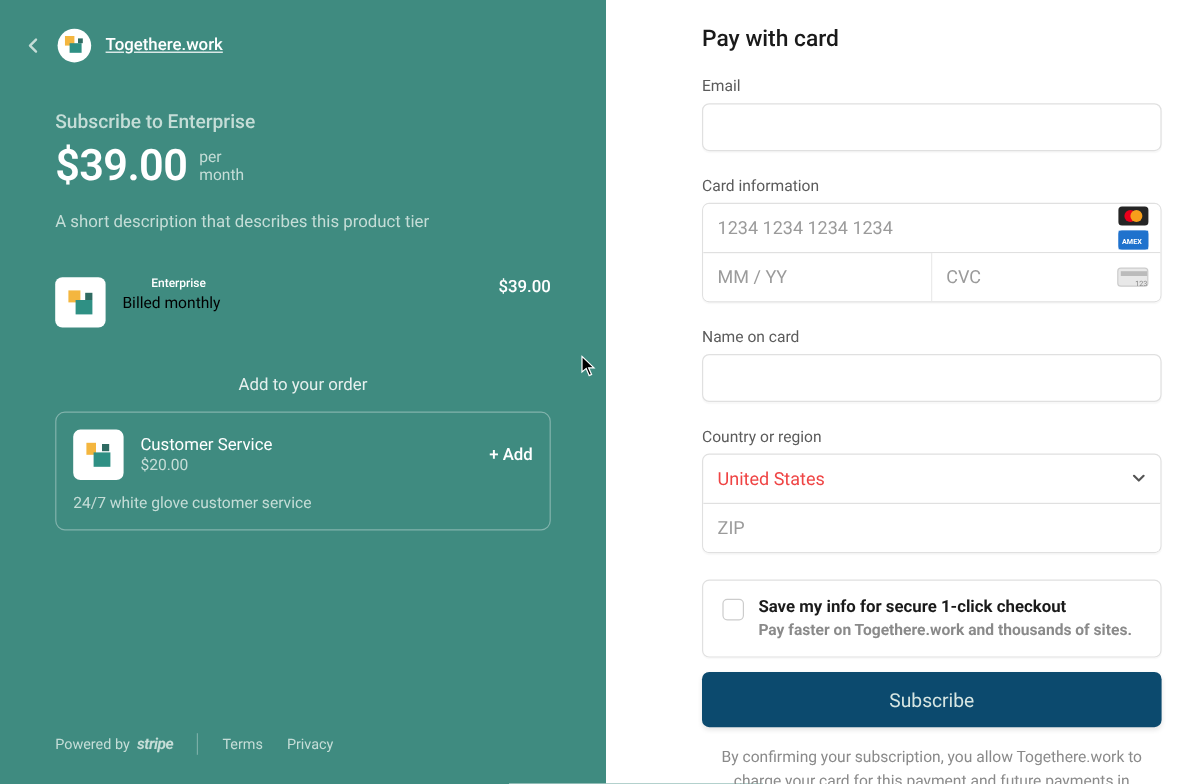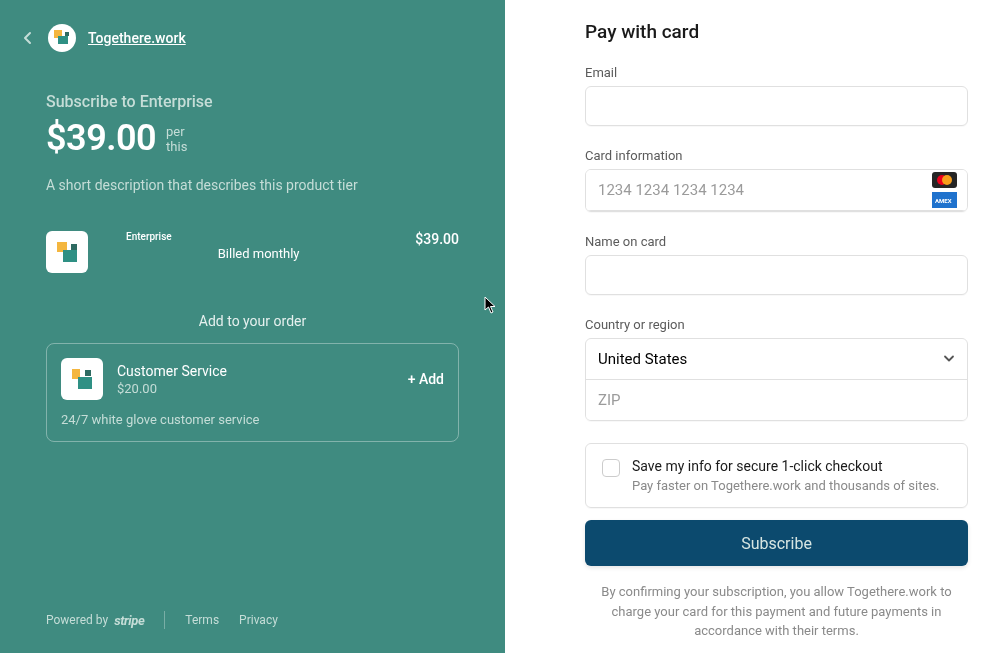--- a/index.html
+++ b/index.html
@@ -37,21 +37,21 @@
   .description { font-size: 14px; color:#c5ddd7; margin-bottom: 38px;}
   .line-item { display:flex; align-items:flex-start; margin-bottom: 40px;}
   .item-icon {
     width: 42px; height: 42px; background:#fff; border-radius:6px;
     display:flex; align-items:center; justify-content:center; margin-right:14px;
     flex-shrink:0;
   }
   .item-icon-inner { width:24px; height:24px; position:relative; }
   .item-meta { flex:1;}
   .item-name { font-size: 10px; font-weight:500; color:#ffffff;margin-left:24px;}
-  .item-sub { font-size: 13px; color:#ffffff; margin-top:4px;text-align:center;}
+  .item-sub { font-size: 13px; color:#000000; margin-top:4px;}
   .item-price { font-size:14px; font-weight:500; color:#fff;}
   .addon-heading { text-align:center; font-size:14px; color:#e6f0ee; margin-bottom:14px;}
   .addon-card {
     border:1px solid rgba(255,255,255,0.35);
     border-radius:8px;
     padding:14px;
   }
   .addon-top { display:flex; align-items:center;}
   .addon-icon { width:42px; height:42px; background:#fff; border-radius:6px; margin-right:14px; flex-shrink:0; display:flex; align-items:center; justify-content:center;}
   .addon-meta { flex:1;}
@@ -85,26 +85,26 @@
   .mc{background:#252525;}
   .amex{background:#1f72cd;}
   .disc{background:#fff; border:1px solid #ddd;}
   .half{width:50%;}
   .half.left-border{border-right:1px solid #e0e0e0;}
   .cvc-wrap{position:relative;}
   .cvc-icon{position:absolute; right:10px; top:50%; transform:translateY(-50%); width:26px; height:16px; background:#e8e8e8; border-radius:3px; border:1px solid #ccc;}
 
   .country-group{border:1px solid #e0e0e0; border-radius:6px; overflow:hidden; box-shadow:0 1px 1px rgba(0,0,0,0.03);}
   .select-row{position:relative; border-bottom:1px solid #e0e0e0;}
-  .select-row .select-text{display:block; height:40px; line-height:40px; padding:0 12px; font-size:15px; color:#000000;}
+  .select-row .select-text{display:block; height:40px; line-height:40px; padding:0 12px; font-size:15px; color:#ef4444;}
   .chevron-down{position:absolute; right:12px; top:50%; transform:translateY(-50%);}
   .zip-row input{border:none; height:40px; width:100%; padding:0 12px; font-size:15px;}
   .zip-row input::placeholder{color:#9b9b9b;}
 
-  .save-info{border:1px solid #e0e0e0; border-radius:6px; padding:14px 16px; display:flex; gap:12px; box-shadow:0 1px 1px rgba(0,0,0,0.03);}
+  .save-info{border:1px solid #e0e0e0; border-radius:6px; padding:14px 16px; display:flex; gap:12px; box-shadow:0 1px 1px rgba(0,0,0,0.03);font-weight:bold;}
   .checkbox{width:18px; height:18px; border:1px solid #ccc; border-radius:4px; flex-shrink:0; margin-top:1px; background:#fff;}
   .save-text .title{font-size:14px; color:#1a1a1a;}
   .save-text .sub{font-size:13px; color:#8a8a8a; margin-top:4px;}
 
   .subscribe-btn{
     width:100%; height:46px; margin-top:12px;
     background:#0c4a6e; color:#d6e5e2; border:none; border-radius:6px;
     font-size:16px; font-weight:400; cursor:pointer;
     box-shadow:0 2px 4px rgba(0,0,0,0.1);
   }
@@ -133,21 +133,21 @@
       </span>
     </span>
     <span class="brand-name">Togethere.work</span>
   </div>
 
   <div class="subtitle">Subscribe to Enterprise</div>
   <div class="price-row">
     <div class="price">$39.00</div>
     <div class="period">
       <span>per</span>
-      <span>this</span>
+      <span>month</span>
     </div>
   </div>
   <div class="description">A short description that describes this product tier</div>
 
   <div class="line-item">
     <div class="item-icon">
       <span class="item-icon-inner">
         <svg width="24" height="24" viewBox="0 0 24 24">
             <rect x="2" y="2" width="10" height="10" fill="#f4b63f"></rect>
             <rect x="8" y="10" width="14" height="12" fill="#2f9084"></rect>
@@ -213,20 +213,32 @@
               </svg></span>
           <span class="brand-chip amex"><svg width="25" height="16">
                 <rect width="25" height="16" fill="#1f72cd"></rect>
                 <text x="3" y="11" font-size="6" fill="#fff" font-weight="700">AMEX</text>
               </svg></span>
           <span class="brand-chip disc"><svg width="25" height="16">
                 <circle cx="18" cy="10" r="5" fill="#f58220"></circle>
               </svg></span>
         </div>
       </div>
+      <div class="row">
+        <div class="half left-border">
+          <input type="text" placeholder="MM / YY" style="">
+        </div>
+        <div class="half cvc-wrap">
+          <input type="text" placeholder="CVC" style="">
+          <span class="cvc-icon"><svg width="26" height="16">
+                <rect x="2" y="2" width="22" height="4" fill="#bbb"></rect>
+                <text x="14" y="14" font-size="6" fill="#888">123</text>
+              </svg></span>
+        </div>
+      </div>
     </div>
   </div>
 
   <div class="input-group">
     <label class="field-label">Name on card</label>
     <input class="input" type="text" style="">
   </div>
 
   <div class="input-group">
     <label class="field-label">Country or region</label>

